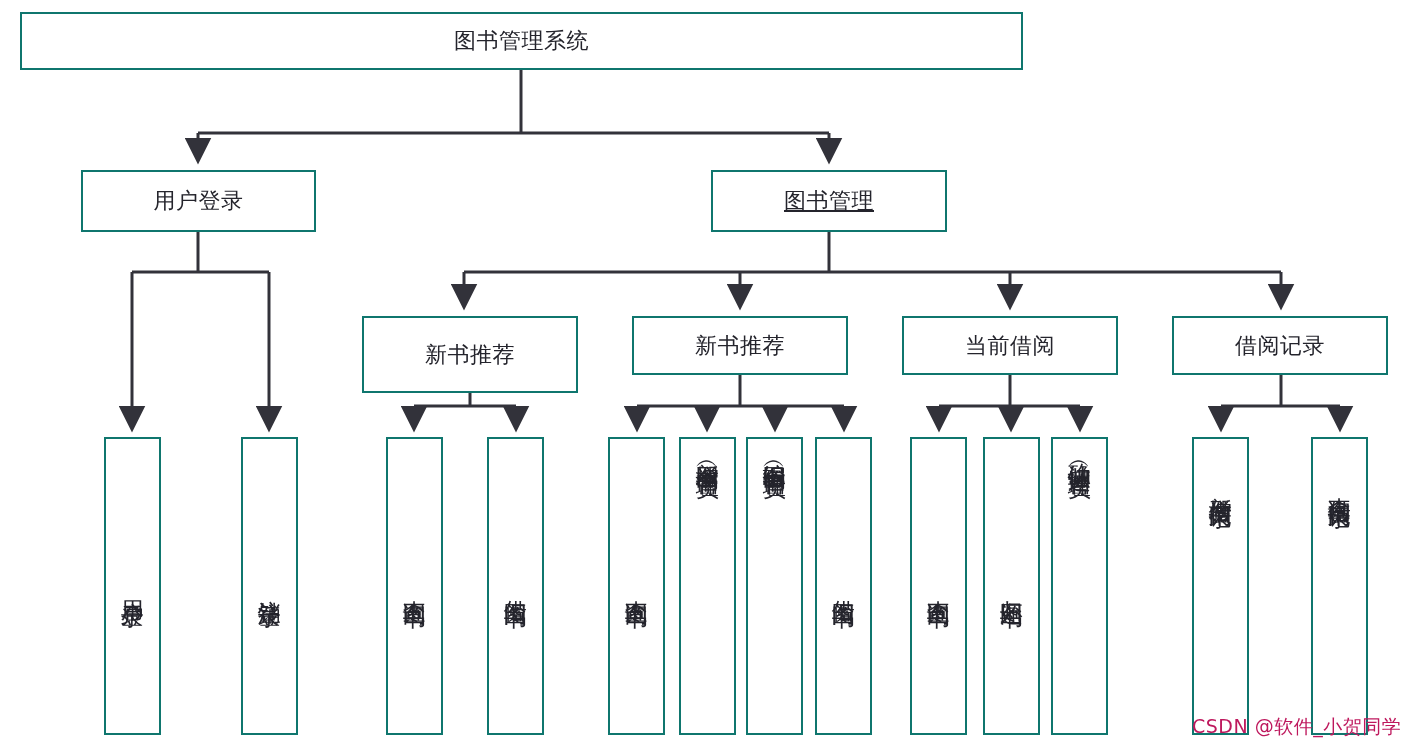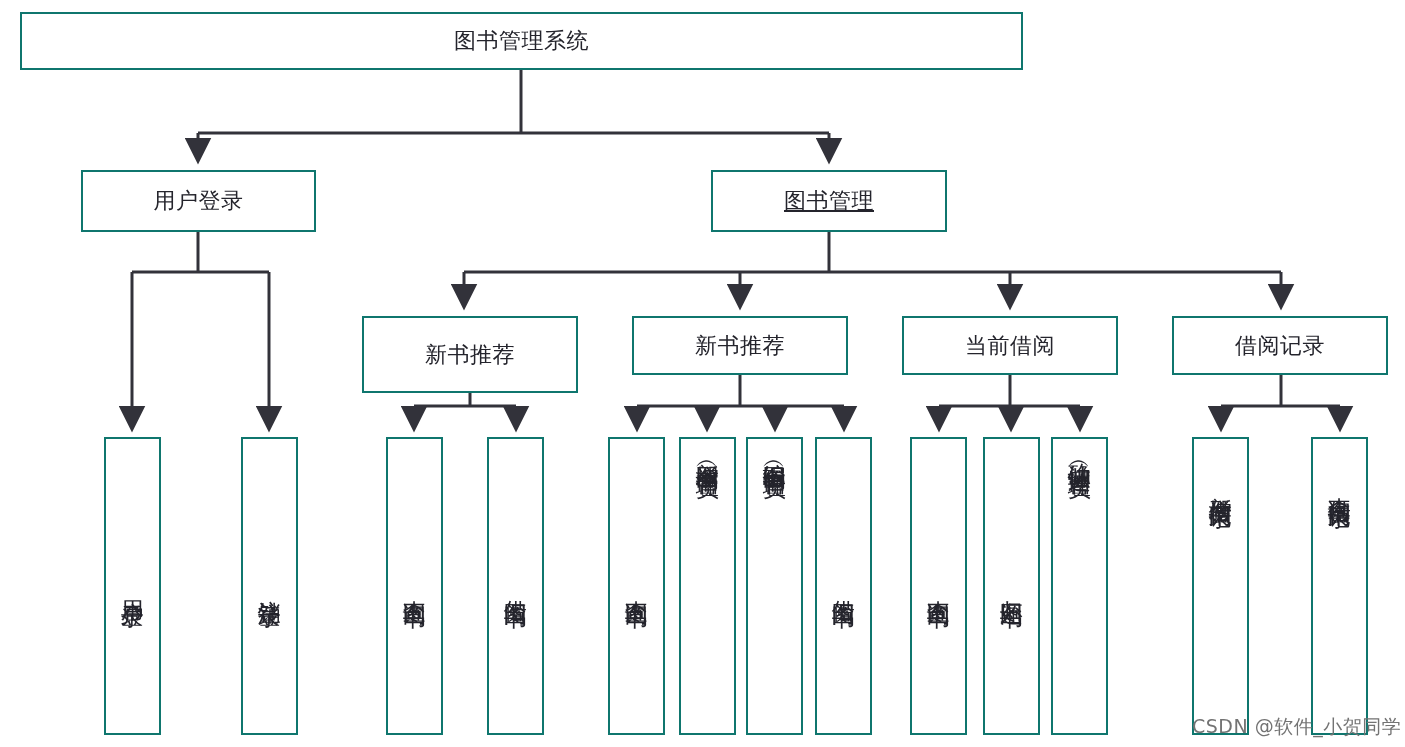--- a/index.html
+++ b/index.html
@@ -64,21 +64,21 @@
   }
   .node.vert.centered {
     align-items: center;
     padding-top: 0;
   }
   #watermark {
     position: absolute;
     left: 1192px;
     top: 714px;
     font-size: 19px;
-    color: #737373;
+    color: #be185d;
     white-space: nowrap;
     letter-spacing: 0.5px;
     pointer-events: none;
   }
 </style>
 </head>
 <body>
 
 <div id="diagram-root">
 

